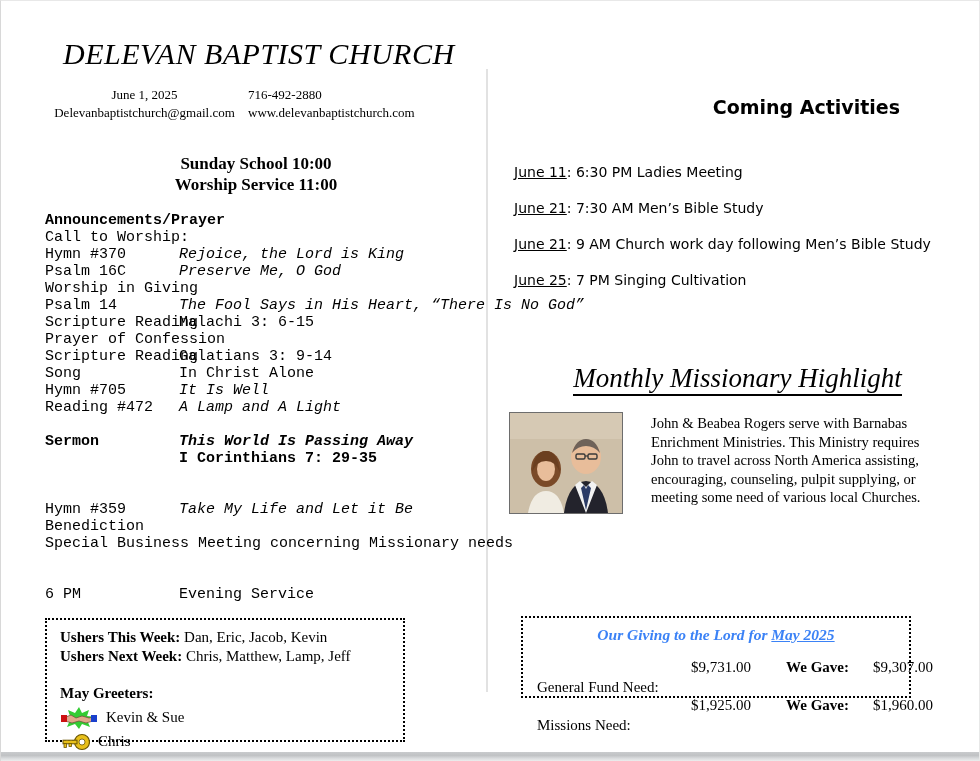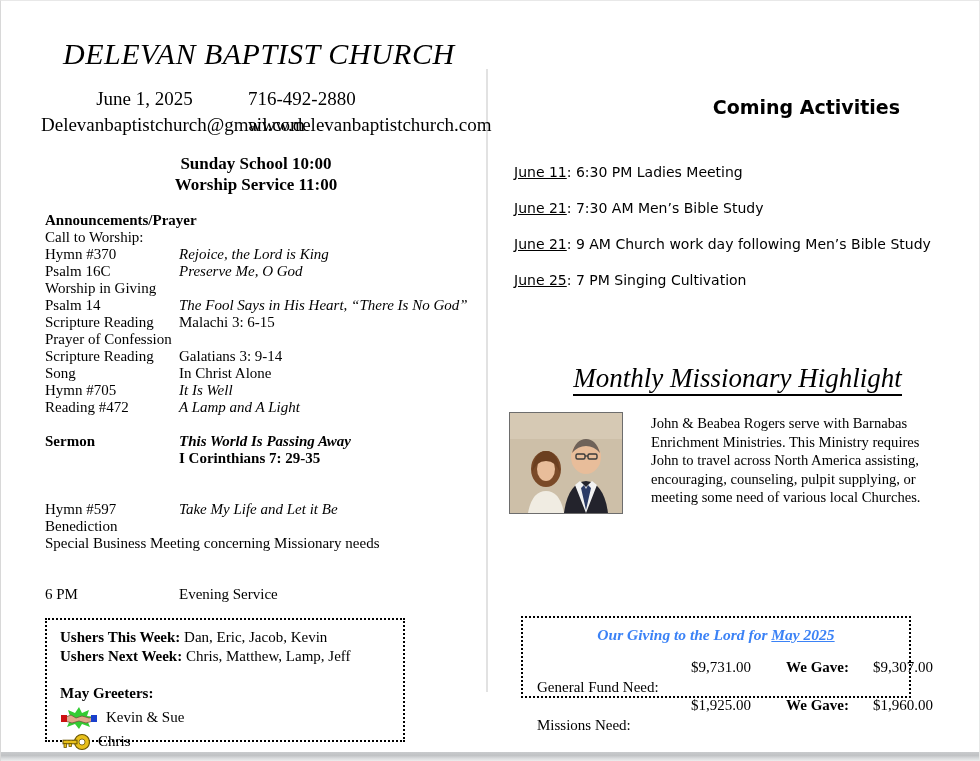--- a/index.html
+++ b/index.html
@@ -51,21 +51,21 @@
     font-style: italic;
     letter-spacing: 0.5px;
     white-space: nowrap;
     color: #000;
   }
   .contact-block {
     position: absolute;
     left: 40px;
     top: 85px;
     width: 440px;
-    font-size: 19px;
+    font-size: 13px;
     line-height: 1.35;
   }
   .contact-row {
     display: flex;
   }
   .contact-row .c-left  { width: 207px; text-align: center; }
   .contact-row .c-right { width: 225px; }
 
   .service-times {
     position: absolute;
@@ -78,20 +78,21 @@
     line-height: 1.25;
   }
 
   .order {
     position: absolute;
     left: 44px;
     top: 212px;
     width: 436px;
     font-size: 15px;
     line-height: 1.0;
+    font-family: Liberation Mono, monospace;
   }
   .order-row {
     display: flex;
     align-items: baseline;
     height: 17px;
   }
   .order-row.spacer { height: 17px; }
   .order-row .label { width: 134px; flex: 0 0 134px; white-space: nowrap; }
   .order-row .value { white-space: nowrap; }
   .b  { font-weight: bold; }
@@ -316,21 +317,21 @@
       </div>
       <div class="order-row">
         <div class="label"></div>
         <div class="value b">I Corinthians 7: 29-35</div>
       </div>
 
       <div class="order-row spacer"></div>
       <div class="order-row spacer"></div>
 
       <div class="order-row">
-        <div class="label">Hymn #597</div>
+        <div class="label">Hymn #359</div>
         <div class="value i">Take My Life and Let it Be</div>
       </div>
       <div class="order-row">
         <div class="label">Benediction</div>
         <div class="value"></div>
       </div>
       <div class="order-row">
         <div class="value" style="white-space:nowrap;">Special Business Meeting concerning Missionary needs</div>
       </div>
 

